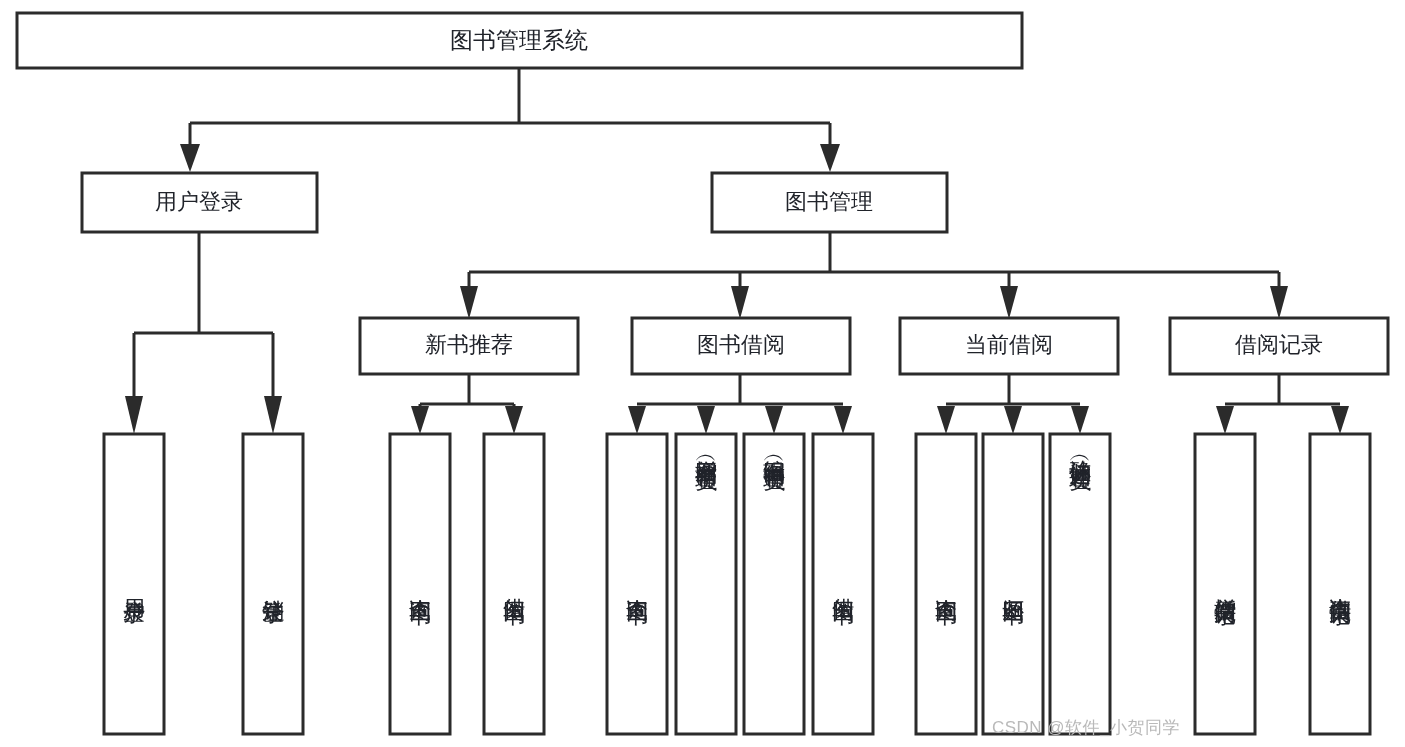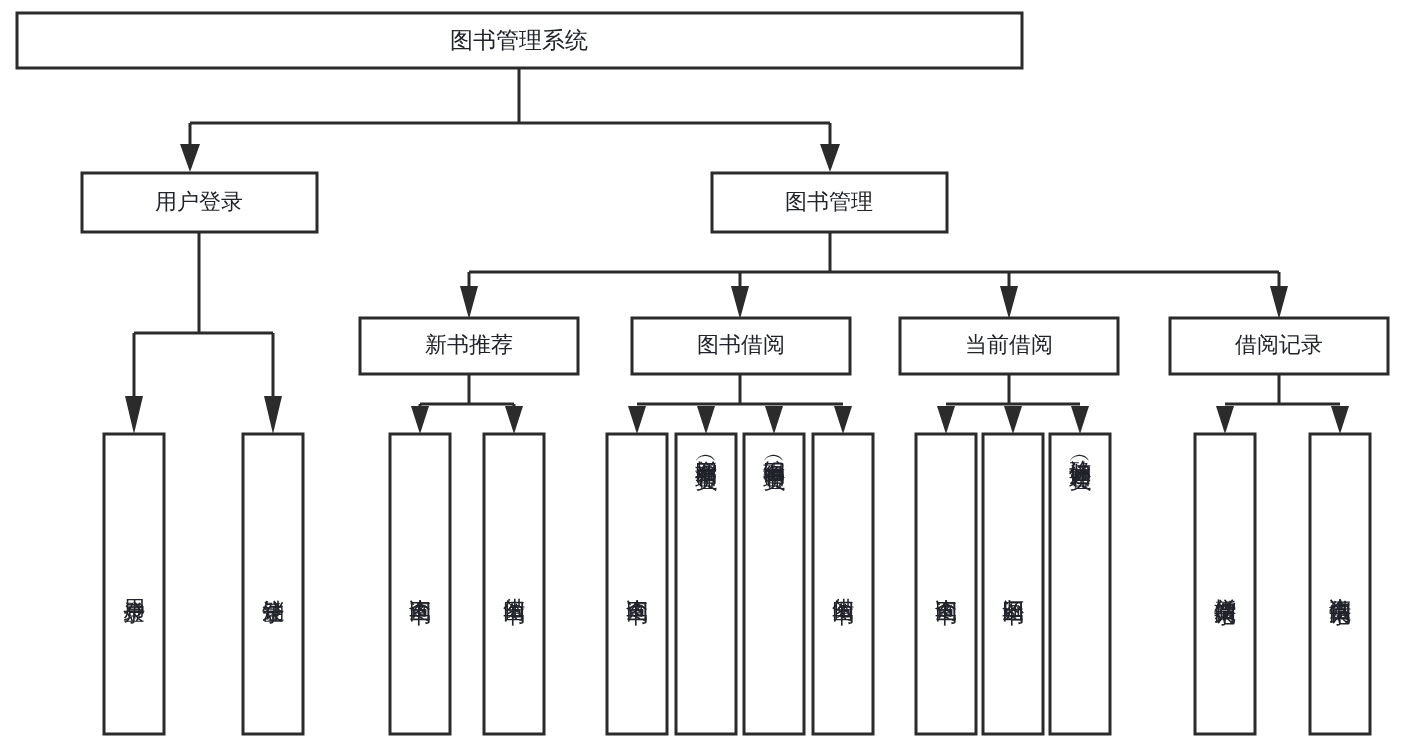--- a/index.html
+++ b/index.html
@@ -249,13 +249,14 @@
     <span class="leaf-label" style="margin-top:8px;">确认归还（管理员）</span>
   </div>
 
   <div class="leaf-label-wrap" style="left:1195px; top:434px; width:60px; height:300px;">
     <span class="leaf-label">新增借阅记录</span>
   </div>
   <div class="leaf-label-wrap" style="left:1310px; top:434px; width:60px; height:300px;">
     <span class="leaf-label">查询借阅记录</span>
   </div>
 
+  <div class="watermark">CSDN @软件_小贺同学</div>
 </div>
 
 </body></html>

